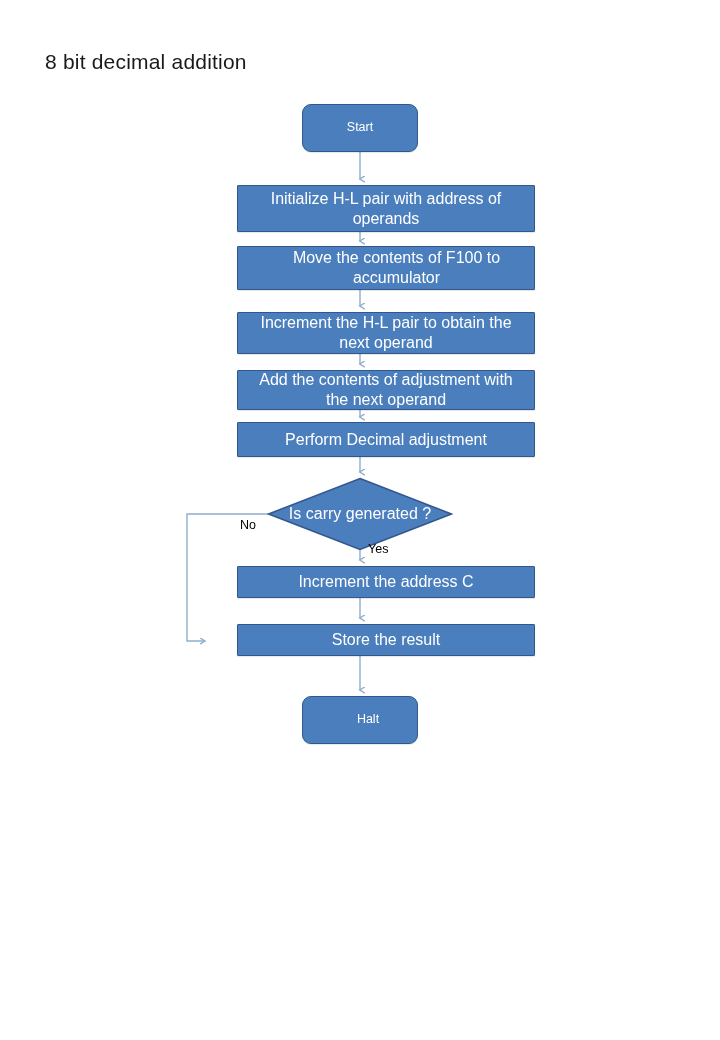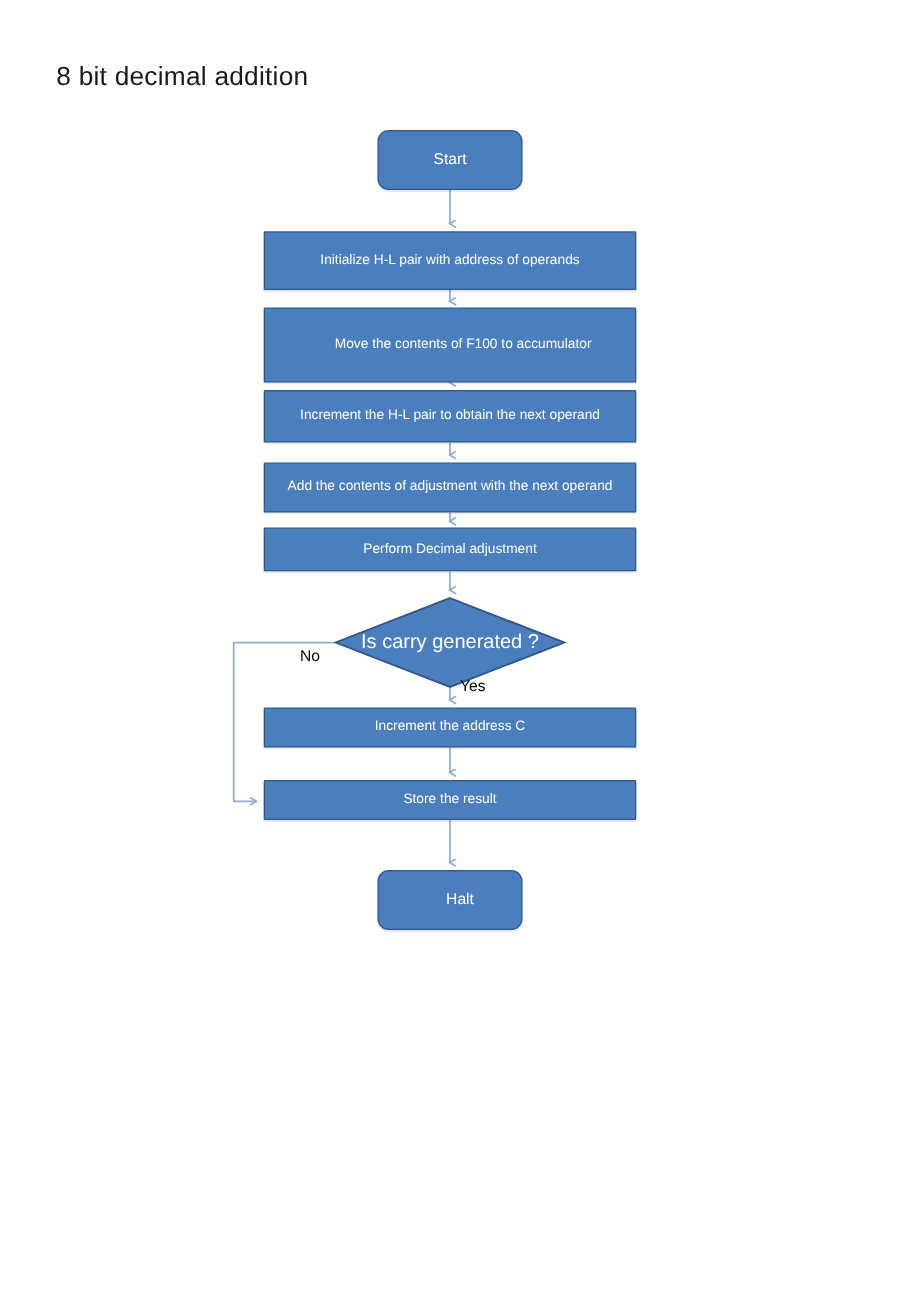--- a/index.html
+++ b/index.html
@@ -52,21 +52,22 @@
     padding: 2px 8px;
     box-shadow: 0 1px 1px rgba(0,0,0,0.10);
   }
   .node-terminal {
     border-radius: 9px;
     font-size: 12.5px;
     align-items: center;
   }
   .node-process {
     border-radius: 1px;
-    font-size: 11px;
+    font-size: 16px;
+    margin-left: 26px;
   }
   .node-label {
     display: block;
     width: 100%;
   }
   .diamond-wrap {
     position: absolute;
   }
   .diamond-shape {
     position: absolute;
@@ -137,21 +138,21 @@
   </svg>
 
   <div class="node node-terminal" style="left:302px; top:104px; width:116px; height:48px;">
     <span class="node-label">Start</span>
   </div>
 
   <div class="node node-process" style="left:211px; top:185px; width:298px; height:47px;">
     <span class="node-label">Initialize H-L pair with address of operands</span>
   </div>
 
-  <div class="node node-process" style="left:211px; top:246px; width:298px; height:60px;padding-left:29px;">
+  <div class="node node-process" style="left:211px; top:246px; width:298px; height:44px;padding-left:29px;">
     <span class="node-label">Move the contents of F100 to accumulator</span>
   </div>
 
   <div class="node node-process" style="left:211px; top:312px; width:298px; height:42px;">
     <span class="node-label">Increment the H-L pair to obtain the next operand</span>
   </div>
 
   <div class="node node-process" style="left:211px; top:370px; width:298px; height:40px;">
     <span class="node-label">Add the contents of adjustment with the next operand</span>
   </div>

